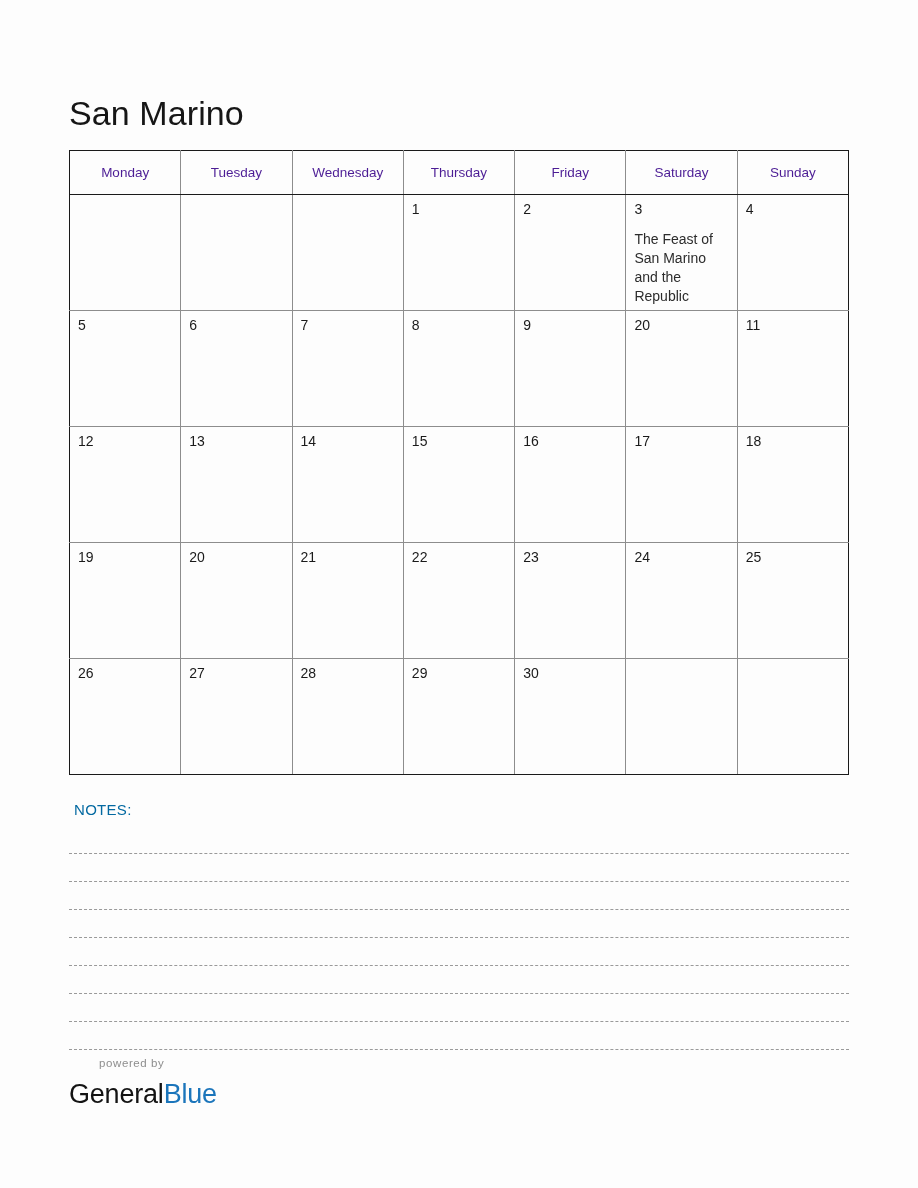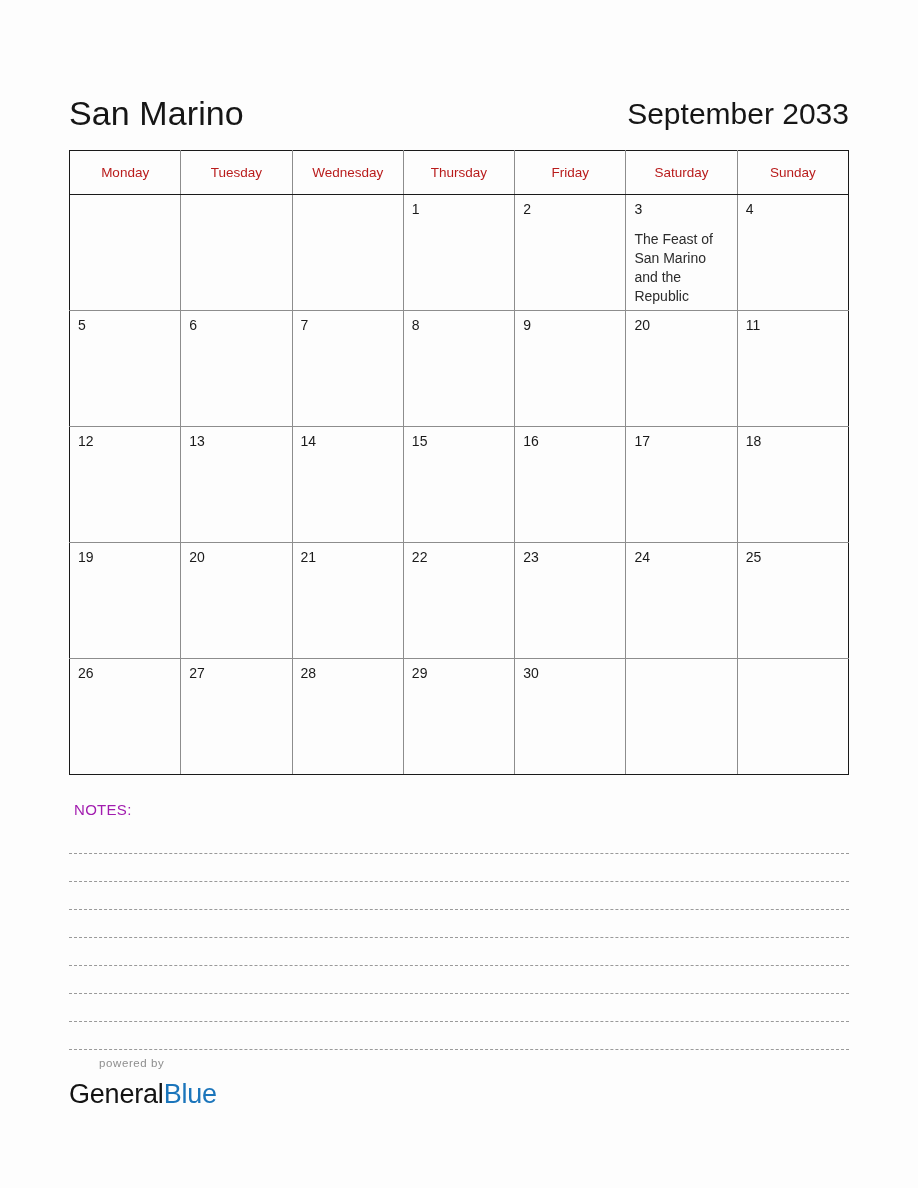--- a/index.html
+++ b/index.html
@@ -64,21 +64,21 @@
   .calendar td {
     border: 1px solid #8d8d8d;
     padding: 0;
     vertical-align: top;
   }
   .calendar thead th {
     height: 44px;
     font-size: 13.5px;
     font-weight: 400;
     text-align: center;
-    color: #b91c1c;
+    color: #4c1d95;
     border-top: 1.4px solid #1a1a1a;
     border-bottom: 1.4px solid #1a1a1a;
     vertical-align: middle;
   }
   .calendar thead th:first-child { border-left: 1.4px solid #1a1a1a; }
   .calendar thead th:last-child  { border-right: 1.4px solid #1a1a1a; }
 
   .calendar tbody td {
     height: 116px;
   }
@@ -108,21 +108,21 @@
   
   .notes {
     position: absolute;
     left: 69px;
     top: 800px;
     width: 780px;
   }
   .notes-label {
     font-size: 15px;
     line-height: 20px;
-    color: #a21caf;
+    color: #0369a1;
     letter-spacing: 0.3px;
     padding-left: 5px;
     margin-bottom: 6px;
   }
   .note-line {
     width: 780px;
     height: 28px;
     border-bottom: 1px dashed #9a9a9a;
   }
 
@@ -150,21 +150,20 @@
   .logo .g-general { color: #131313; }
   .logo .g-blue { color: #1b75bb; }
 </style>
 </head>
 <body>
 
 <div class="page">
 
   <div class="header">
     <div class="cal-title">San Marino</div>
-    <div class="cal-monthyear">September 2033</div>
   </div>
 
   <table class="calendar">
     <thead>
       <tr>
         <th>Monday</th>
         <th>Tuesday</th>
         <th>Wednesday</th>
         <th>Thursday</th>
         <th>Friday</th>

